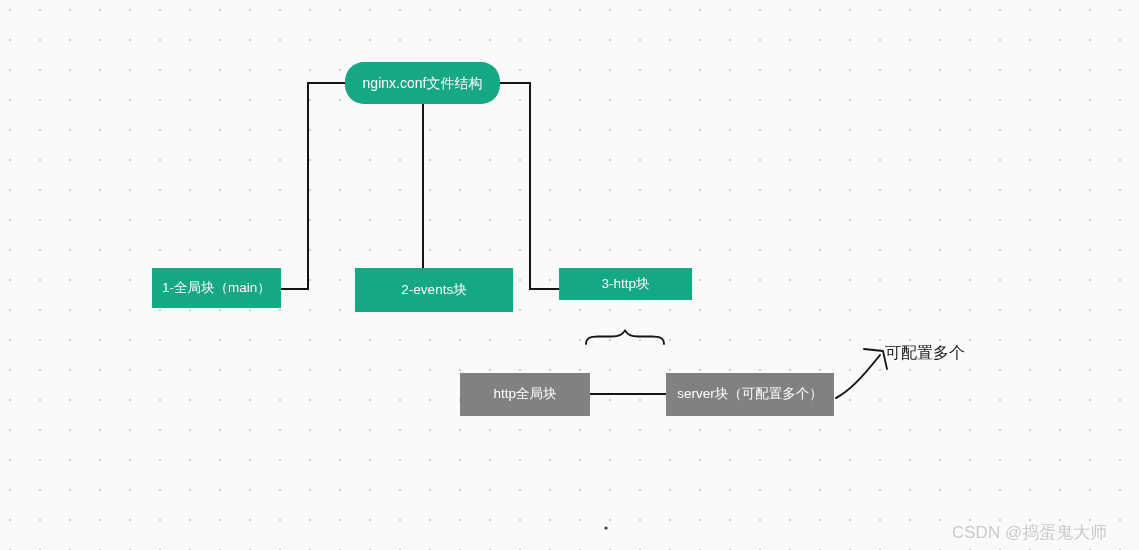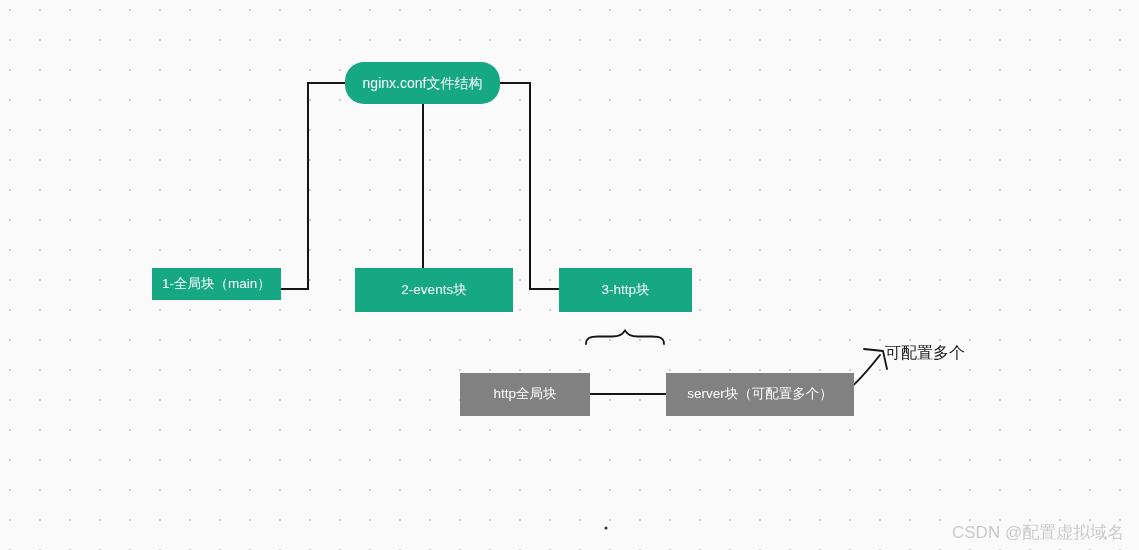--- a/index.html
+++ b/index.html
@@ -30,25 +30,25 @@
     color: #ffffff;
     font-size: 14px;
     text-align: center;
     line-height: 1.2;
     white-space: nowrap;
   }
   .node.teal { background: #16a783; }
   .node.gray { background: #818181; }
 
   #node-root   { left: 345px; top: 62px;  width: 155px; height: 42px; border-radius: 19px; }
-  #node-global { left: 152px; top: 268px; width: 129px; height: 32px; font-size: 13.5px; }
+  #node-global { left: 152px; top: 268px; width: 129px; height: 40px; font-size: 13.5px; }
   #node-events { left: 355px; top: 268px; width: 158px; height: 44px; font-size: 13.5px; }
-  #node-http   { left: 559px; top: 268px; width: 133px; height: 44px; font-size: 13.5px; }
+  #node-http   { left: 559px; top: 268px; width: 133px; height: 32px; font-size: 13.5px; }
   #node-httpglobal { left: 460px; top: 373px; width: 130px; height: 43px; font-size: 13.5px; }
-  #node-server     { left: 666px; top: 373px; width: 188px; height: 43px; font-size: 13.5px; }
+  #node-server     { left: 666px; top: 373px; width: 168px; height: 43px; font-size: 13.5px; }
 
   .annotation {
     position: absolute;
     left: 885px; top: 343px;
     font-size: 16px;
     color: #1a1a1a;
     white-space: nowrap;
   }
 
   .watermark {
@@ -91,15 +91,15 @@
   <div class="node teal" id="node-events">2-events块</div>
 
   <div class="node teal" id="node-http">3-http块</div>
 
   <div class="node gray" id="node-httpglobal">http全局块</div>
 
   <div class="node gray" id="node-server">server块（可配置多个）</div>
 
   <div class="annotation">可配置多个</div>
 
-  <div class="watermark">CSDN @配置虚拟域名</div>
+  <div class="watermark">CSDN @捣蛋鬼大师</div>
 
 </div>
 
 </body></html>

